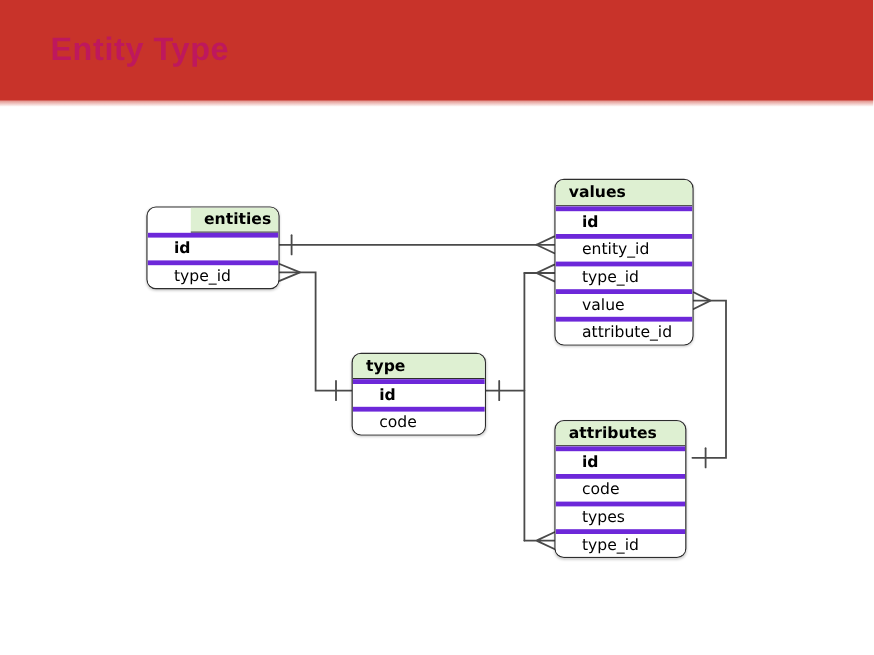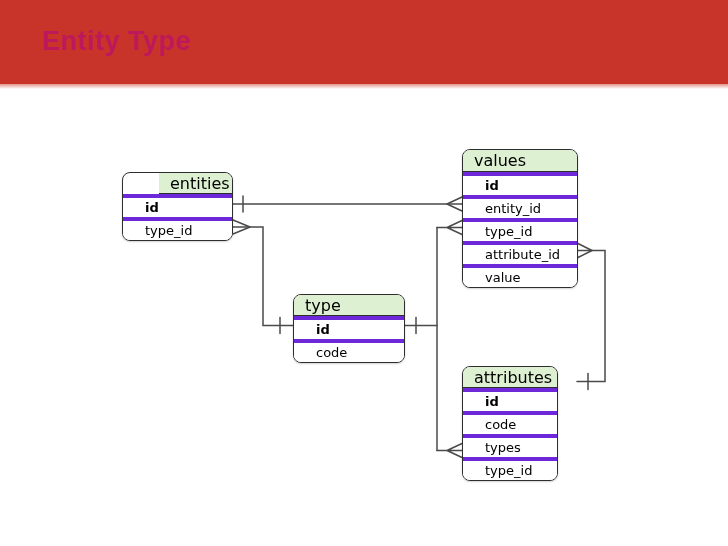--- a/index.html
+++ b/index.html
@@ -38,22 +38,22 @@
     background: #ffffff;
     border: 1.5px solid #2e2e2e;
     border-radius: 8px;
     overflow: hidden;
     box-sizing: border-box;
     box-shadow: 0 1px 2px rgba(0,0,0,0.18);
   }
   .erd-header {
     background: #def0d2;
     border-bottom: 1px solid #2e2e2e;
-    font-weight: normal;
-    font-size: 16px;
+    font-weight: bold;
+    font-size: 13px;
     color: #000000;
     padding-left: 11px;
     display: flex;
     align-items: center;
     height: 20px;
   }
   .erd-row {
     font-size: 13px;
     color: #000000;
     padding-left: 22px;
@@ -71,21 +71,21 @@
     left: 0; top: 0;
     width: 728px; height: 546px;
     pointer-events: none;
   }
   
   #tbl-entities   { left: 122px; top: 172px; width: 111px; }
   #tbl-entities .erd-header { height: 20px; margin-left: 36px; }
   #tbl-values     { left: 462px; top: 149px; width: 116px; }
   #tbl-values .erd-header { height: 21px; }
   #tbl-types      { left: 293px; top: 294px; width: 112px; }
-  #tbl-attributes { left: 462px; top: 350px; width: 96px; margin-top: 16px; }
+  #tbl-attributes { left: 462px; top: 350px; width: 110px; }
 </style>
 </head>
 <body>
 
 <div class="slide">
 
   <div class="banner"></div>
   <div class="banner-fade"></div>
   <div class="slide-title">Entity Type</div>
 
@@ -124,22 +124,22 @@
     <div class="erd-header">entities</div>
     <div class="erd-row pk">id</div>
     <div class="erd-row">type_id</div>
   </div>
 
   <div class="erd-table" id="tbl-values">
     <div class="erd-header">values</div>
     <div class="erd-row pk">id</div>
     <div class="erd-row">entity_id</div>
     <div class="erd-row">type_id</div>
+    <div class="erd-row">value</div>
     <div class="erd-row">attribute_id</div>
-    <div class="erd-row">value</div>
   </div>
 
   <div class="erd-table" id="tbl-types">
     <div class="erd-header">type</div>
     <div class="erd-row pk">id</div>
     <div class="erd-row">code</div>
   </div>
 
   <div class="erd-table" id="tbl-attributes">
     <div class="erd-header">attributes</div>

